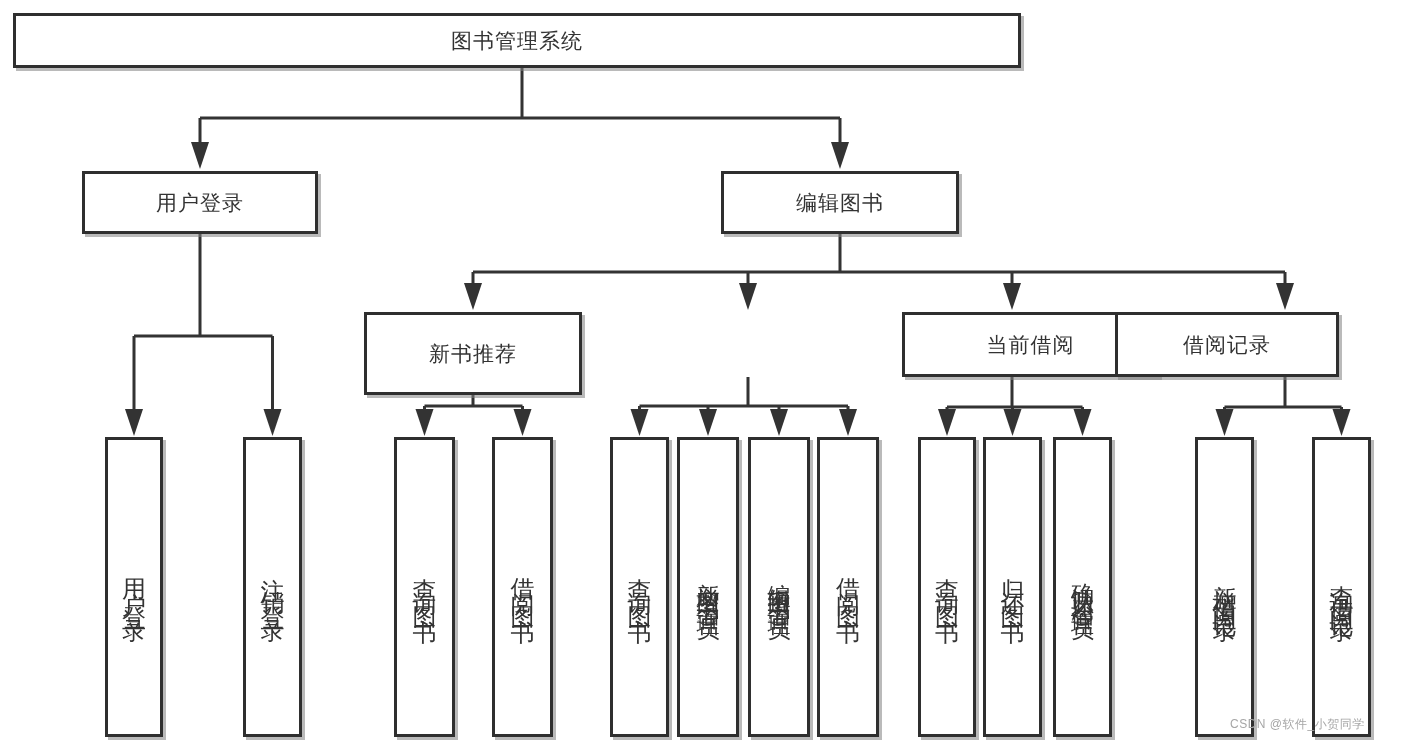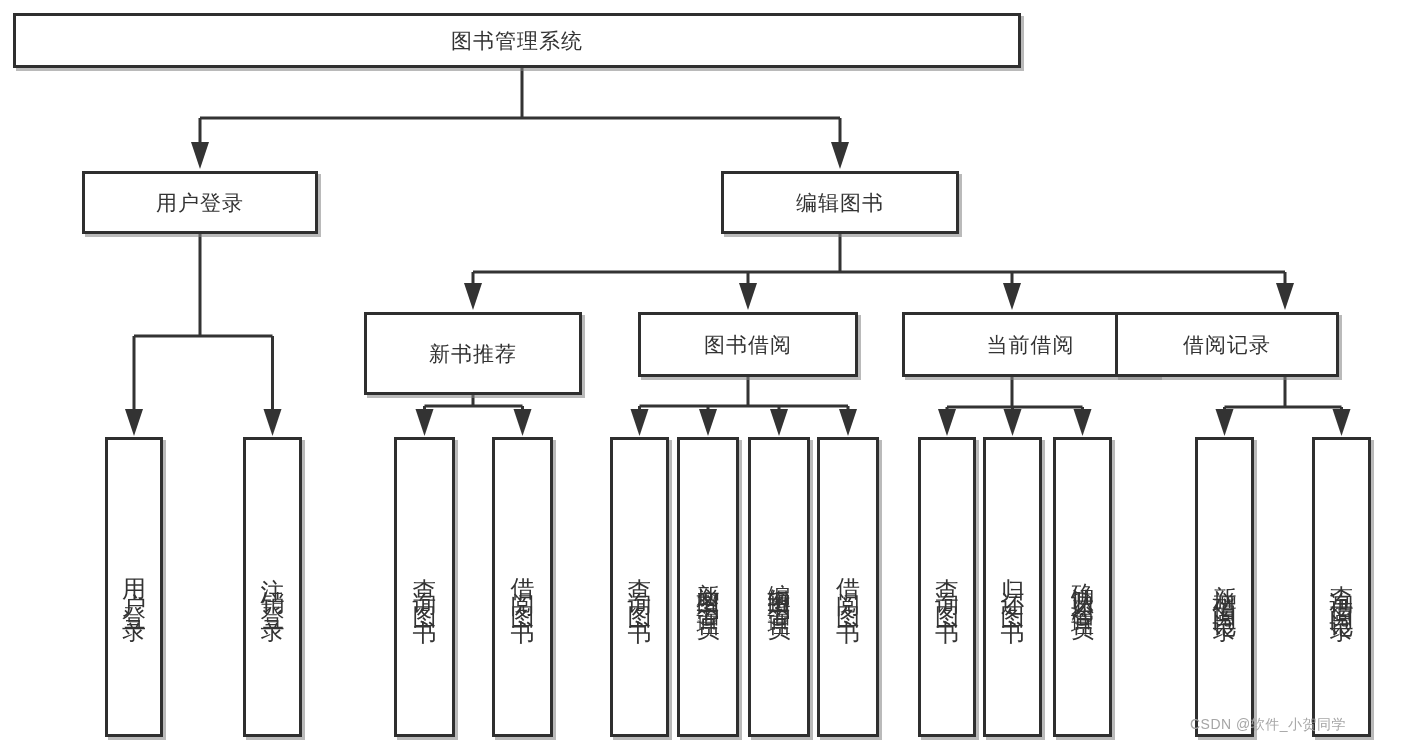--- a/index.html
+++ b/index.html
@@ -21,21 +21,21 @@
     box-shadow:3px 3px 0 rgba(130,130,130,.55);
     display:flex;align-items:center;justify-content:center;
   }
   .vtext{
     writing-mode:vertical-rl;text-orientation:mixed;
     font-size:24px;line-height:1;color:var(--text,#333);letter-spacing:14px;
   }
   .vtext.ls-mid{letter-spacing:7px;}
   .vtext.ls-tight{letter-spacing:5px;font-size:23px;}
   .watermark{
-    position:absolute;left:1190px;top:716px;font-size:14px;
+    position:absolute;left:1230px;top:716px;font-size:12px;
     color:var(--wm,#a6a6a6);letter-spacing:.5px;white-space:nowrap;
   }
 </style>
 </head>
 <body>
 
 <div class="canvas">
 
   <svg class="wires" viewBox="0 0 1405 747" xmlns="http://www.w3.org/2000/svg">
     <path fill="none" stroke="#333333" stroke-width="3" d="
@@ -75,23 +75,20 @@
 
   <div class="hbox" style="left:82px;top:171px;width:236px;height:63px">
     <span>用户登录</span>
   </div>
   <div class="hbox" style="left:721px;top:171px;width:238px;height:63px">
     <span>编辑图书</span>
   </div>
 
   <div class="hbox" style="left:364px;top:312px;width:218px;height:83px">
     <span>新书推荐</span>
-  </div>
-  <div class="hbox" style="left:638px;top:312px;width:220px;height:65px">
-    <span>图书借阅</span>
   </div>
   <div class="hbox" style="left:902px;top:312px;width:257px;height:65px">
     <span>当前借阅</span>
   </div>
   <div class="hbox" style="left:1115px;top:312px;width:224px;height:65px">
     <span>借阅记录</span>
   </div>
 
   <div class="leaf" style="left:105px;top:437px;width:58px;height:300px">
     <span class="vtext">用户登录</span>

